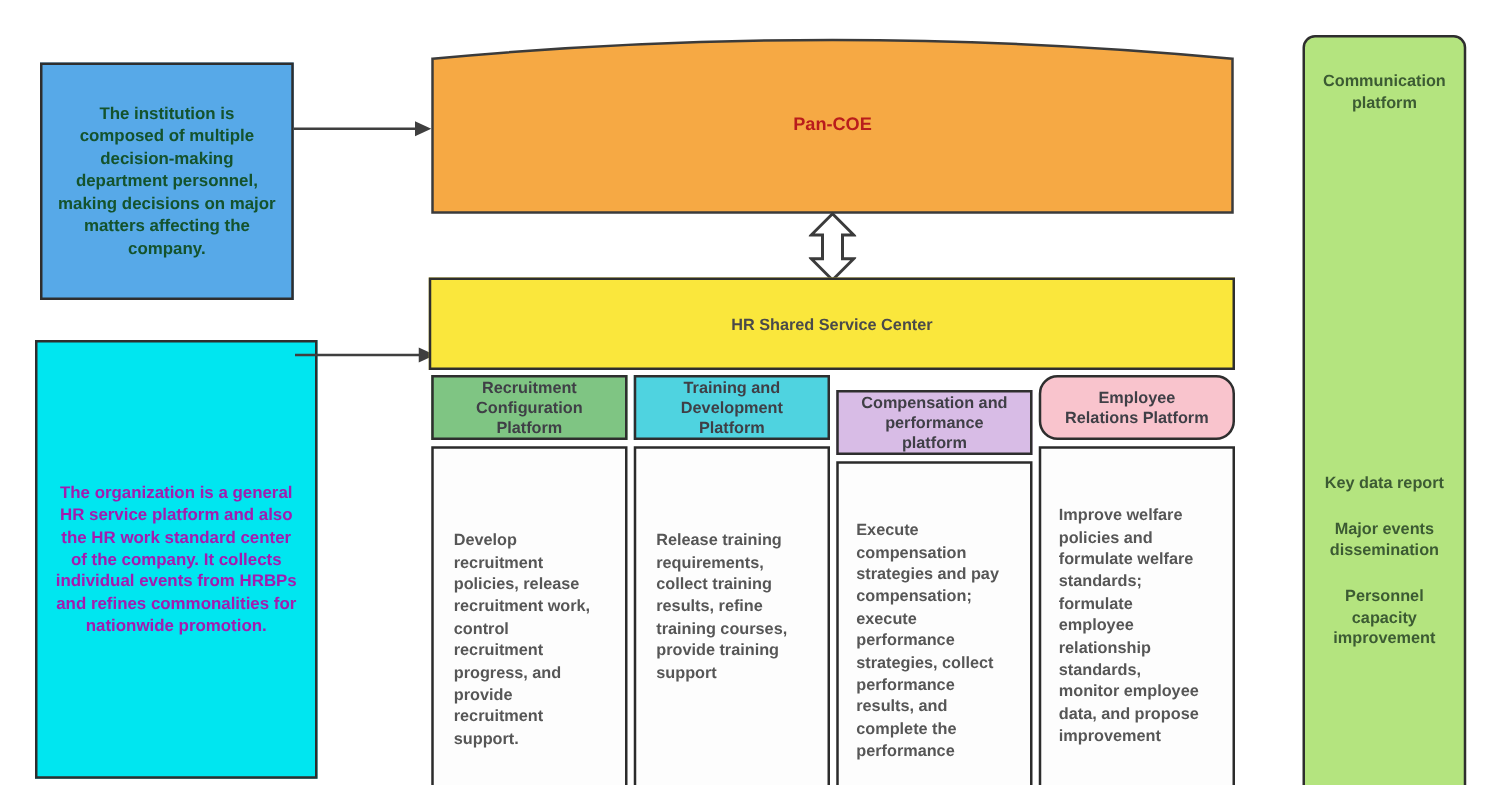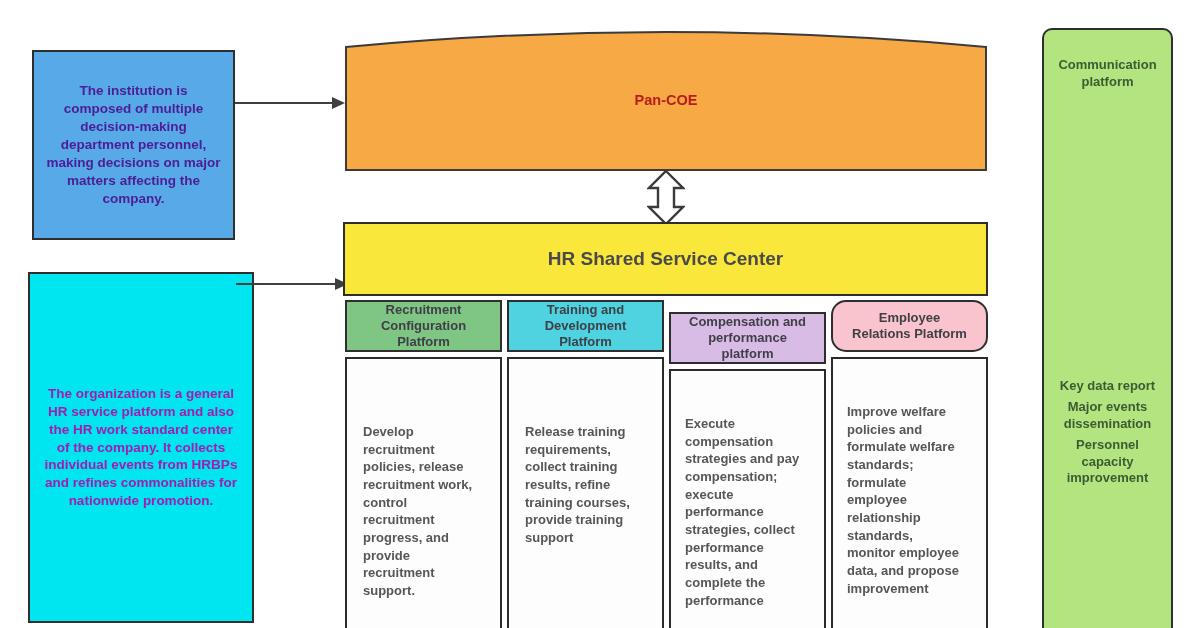--- a/index.html
+++ b/index.html
@@ -9,21 +9,21 @@
     position:relative; width:1200px; height:628px;
     background:#ffffff; overflow:hidden; margin:0 auto;
   }
   
   .note-box {
     position:absolute; border:2px solid #2e2e2e;
     display:flex; align-items:center; justify-content:center;
     text-align:center; padding:10px 12px;
     font-size:13.5px; line-height:1.33; font-weight:600;
   }
-  .note-institution { left:32px; top:50px; width:203px; height:190px; color:#4c1d95; }
+  .note-institution { left:32px; top:50px; width:203px; height:190px; color:#14532d; }
   .note-organization { left:28px; top:272px; width:226px; height:351px; color:#a21caf; }
   
   .h-arrow { position:absolute; height:2px; background:#3f3f3f; }
   .h-arrow .head {
     position:absolute; right:-12px; top:-5px; width:0; height:0;
     border-left:13px solid #3f3f3f; border-top:6px solid transparent; border-bottom:6px solid transparent;
   }
   .arrow1 { left:235px; top:102px; width:98px; }
   .arrow2 { left:236px; top:283px; width:100px; }
   
@@ -31,21 +31,21 @@
   .pancoe-label {
     position:absolute; left:0; top:40px; width:100%; text-align:center;
     font-size:14.5px; color:#b91c1c; font-weight:600; line-height:145px; line-height:70px;
   }
   
   .dbl-arrow { position:absolute; left:647px; top:169px; }
   
   .hr-ssc {
     position:absolute; left:343px; top:222px; width:645px; height:74px;
     border:2px solid #2e2e2e; display:flex; align-items:center; justify-content:center;
-    font-size:19px; color:#4a4a4a; font-weight:600;
+    font-size:13px; color:#4a4a4a; font-weight:600;
   }
   
   .plat-header {
     position:absolute; top:300px; height:52px; border:2px solid #2e2e2e;
     display:flex; align-items:center; justify-content:center; text-align:center;
     font-size:13px; line-height:1.22; color:#3f3f46; font-weight:600; padding:0 18px;
   }
   .plat-body {
     position:absolute; top:357px; height:300px; border:2px solid #2b2b2b;
     background:#fdfdfd; font-size:13px; line-height:1.36; color:#565656; font-weight:600;
@@ -58,21 +58,21 @@
   .pad-hi { padding:44px 22px 0 14px; }
   
   .comm-panel {
     position:absolute; left:1042px; top:28px; width:131px; height:610px;
     border:2px solid #2e2e2e; border-radius:10px 10px 0 0;
     text-align:center; color:#3c5b33; font-weight:600;
   }
   .comm-title { padding-top:27px; font-size:13px; line-height:1.3; }
   .comm-items {
     position:absolute; top:348px; left:0; width:100%;
-    display:flex; flex-direction:column; gap:4px;
+    display:flex; flex-direction:column; gap:20px;
   }
   .comm-item { font-size:13px; line-height:1.3; padding:0 6px; }
 </style>
 </head>
 <body>
 
 <div class="canvas">
 
   <div class="note-box note-institution" style="background-color: rgb(87, 169, 232);">
     <span>The institution is composed of multiple decision-making department personnel, making decisions on major matters affecting the company.</span>

